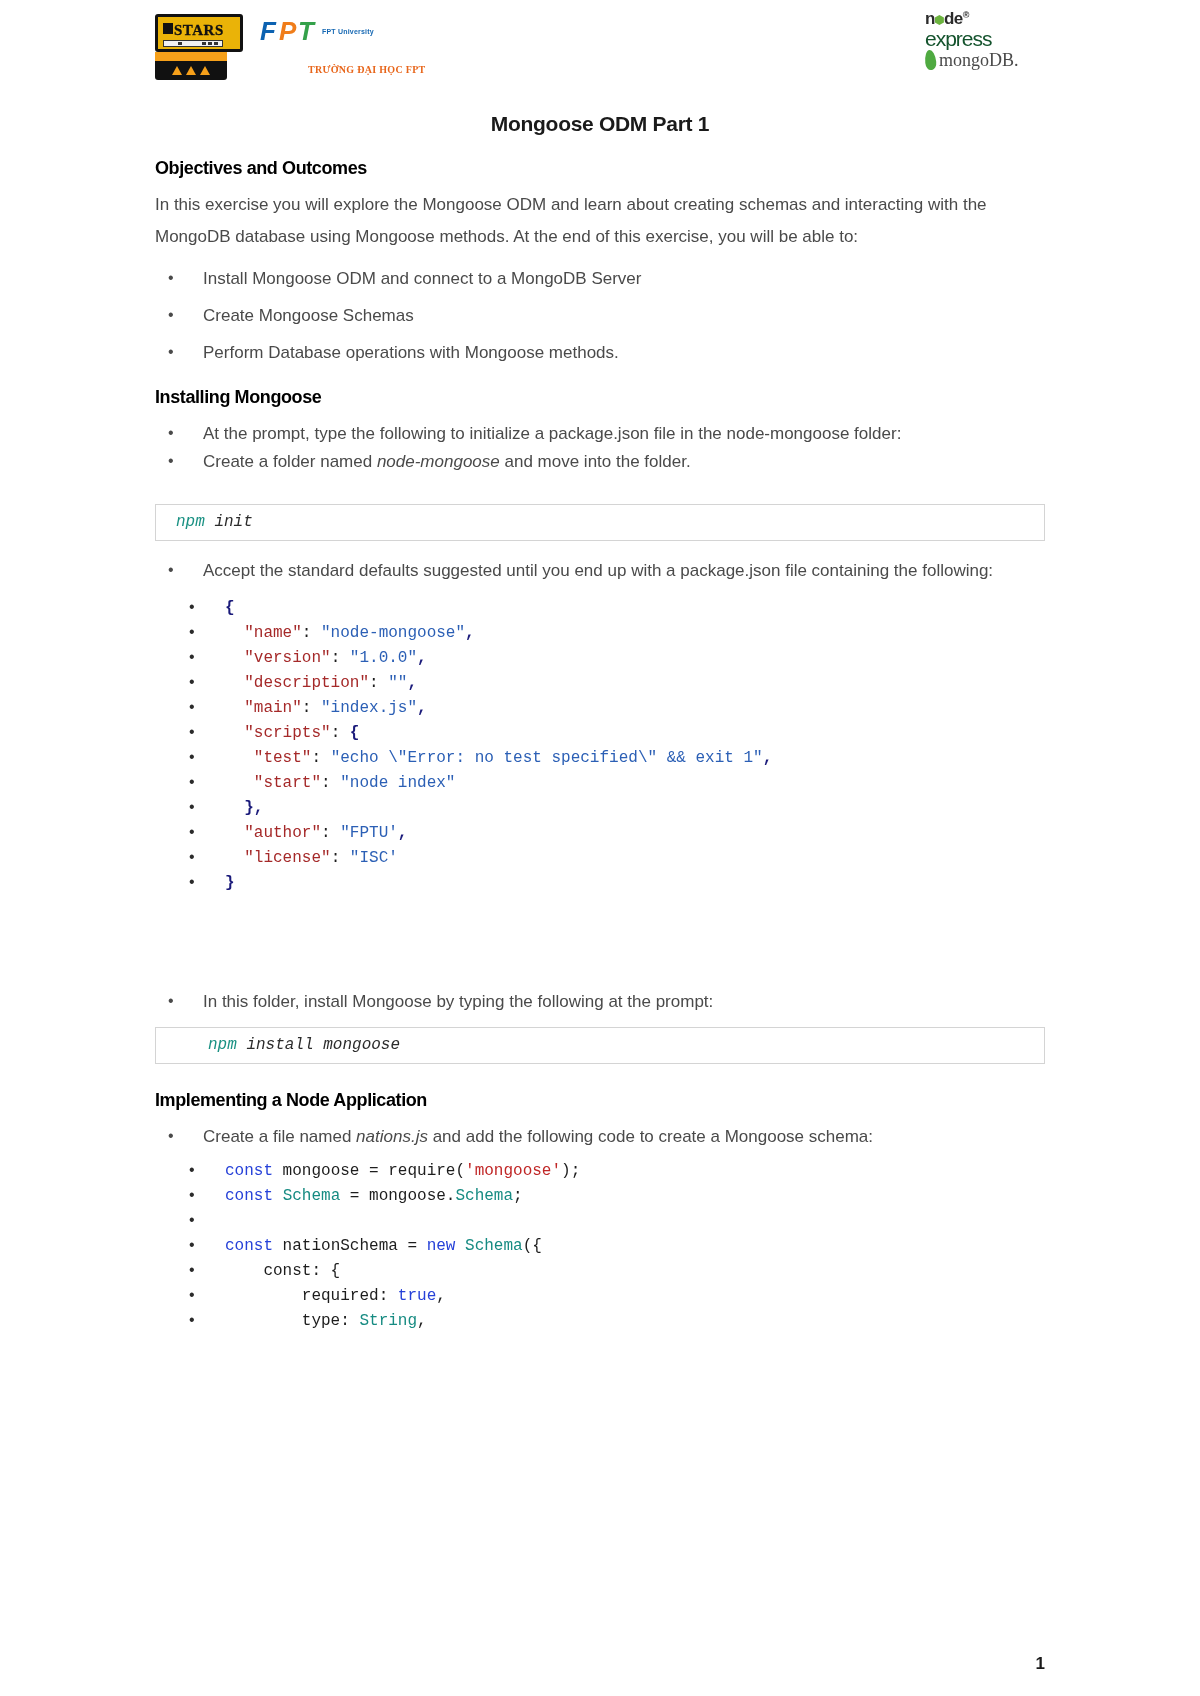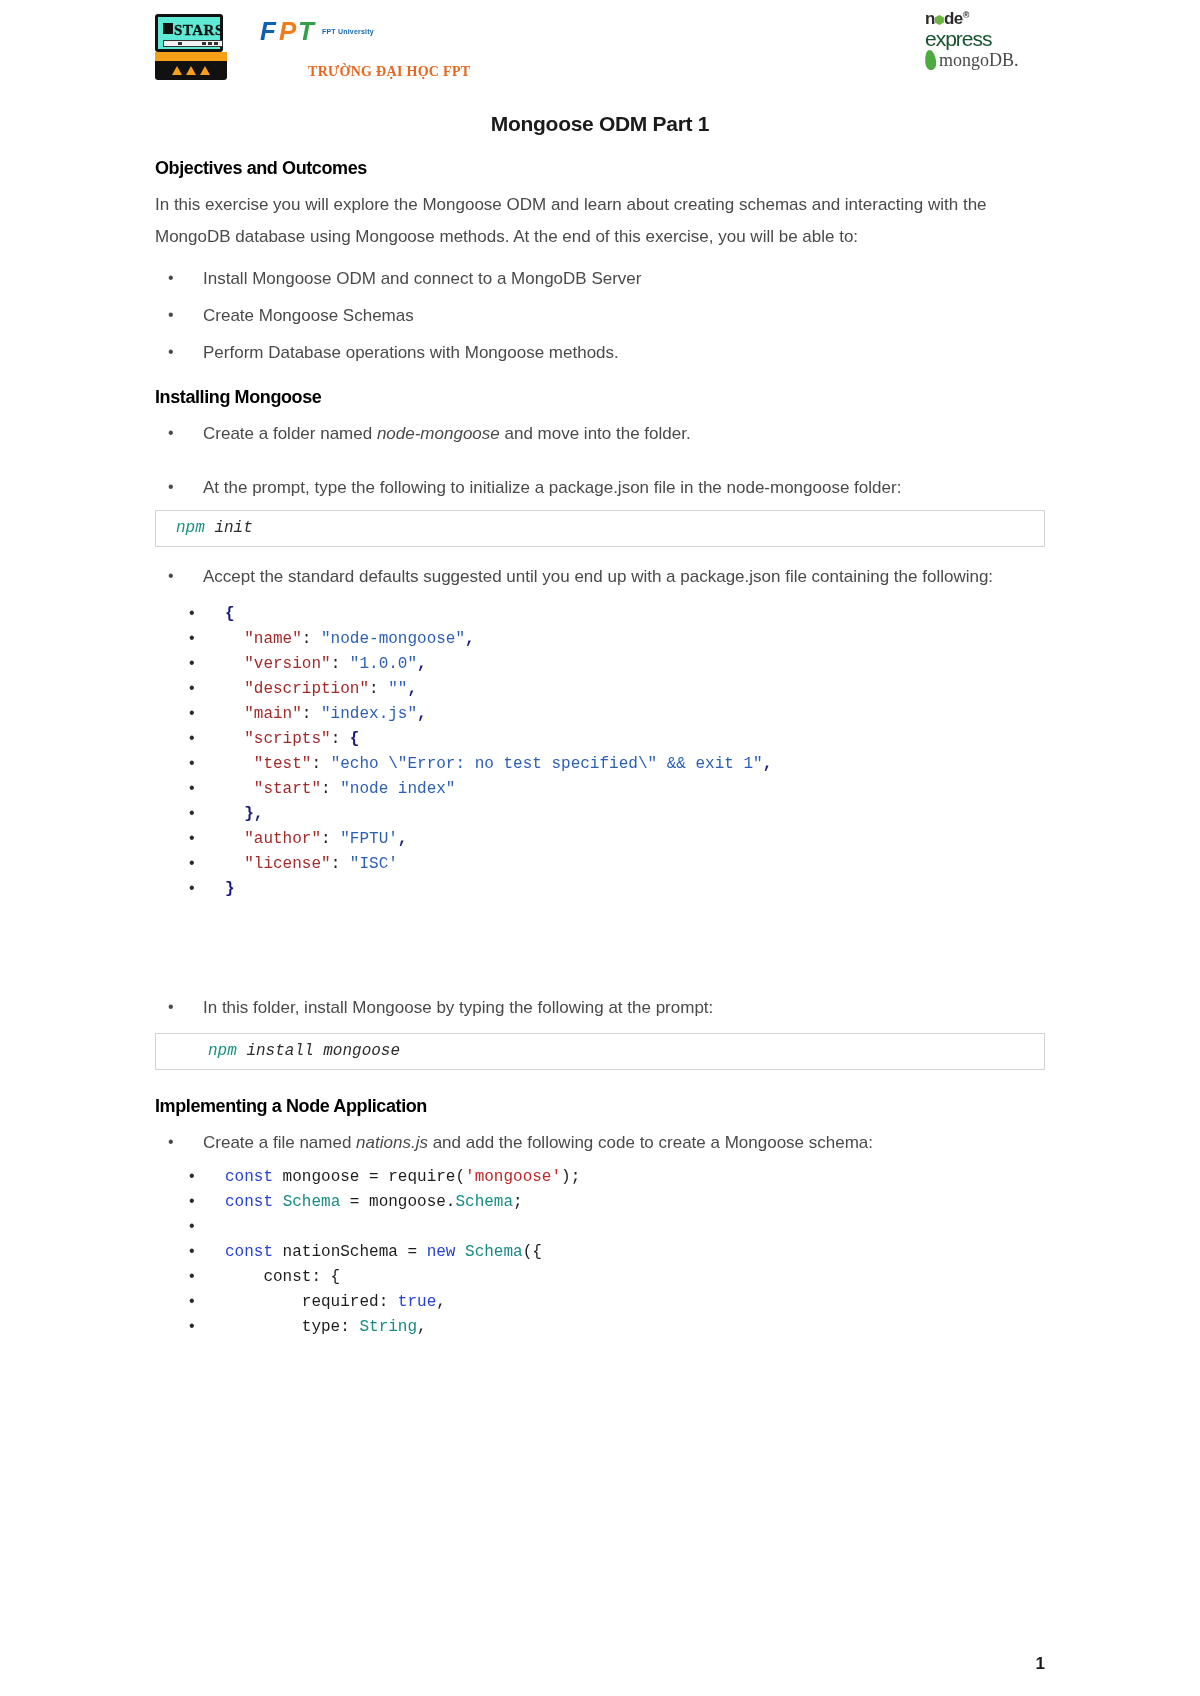--- a/index.html
+++ b/index.html
@@ -32,23 +32,23 @@
     height: 70px;
   }
   .stars-badge {
     position: absolute;
     left: 0; top: 0;
     width: 72px; height: 66px;
     background: #ffffff;
   }
   .stars-top {
     position: absolute;
-    left: 0; top: 0; width: 68px; height: 38px;
+    left: 0; top: 0; width: 88px; height: 38px;
     border: 3px solid #111; border-radius: 3px;
-    background: #5eead4;
+    background: #eab308;
   }
   .stars-word {
     position: absolute;
     left: 16px; top: 5px;
     font-family: "Liberation Serif", serif;
     font-weight: bold;
     font-size: 15px;
     letter-spacing: .5px;
     color: #111;
     -webkit-text-stroke: 0.3px #111;
@@ -108,21 +108,21 @@
     color: #1668b3;
     font-weight: bold;
     letter-spacing: .2px;
     white-space: nowrap;
   }
   .fpt-vn {
     position: absolute;
     left: 48px; top: 46px;
     font-family: "Liberation Serif", serif;
     font-weight: bold;
-    font-size: 14px;
+    font-size: 10px;
     color: #e8661b;
     white-space: nowrap;
     letter-spacing: .3px;
   }
   .stack-logo {
     position: absolute;
     right: 0px; top: 10px;
     width: 120px; height: 72px;
     text-align: left;
     line-height: 1;
@@ -325,22 +325,22 @@
 
   <ul class="bullets">
     <li>Install Mongoose ODM and connect to a MongoDB Server</li>
     <li>Create Mongoose Schemas</li>
     <li>Perform Database operations with Mongoose methods.</li>
   </ul>
 
   <h2 class="section">Installing Mongoose</h2>
 
   <ul class="bullets airy">
+    <li style="margin-bottom:4px">At the prompt, type the following to initialize a package.json file in the node-mongoose folder:</li>
     <li><span>Create a folder named </span><span class="it">node-mongoose</span><span> and move into the folder.</span></li>
-    <li style="margin-bottom:4px">At the prompt, type the following to initialize a package.json file in the node-mongoose folder:</li>
   </ul>
 
   <div class="codebox"><span class="tok-npm">npm</span><span> init</span></div>
 
   <ul class="bullets" style="margin-top:18px">
     <li>Accept the standard defaults suggested until you end up with a package.json file containing the following:</li>
   </ul>
 
   <ul class="codelist" id="package-json-list">
       <li><span class="k-punct">{</span></li>

